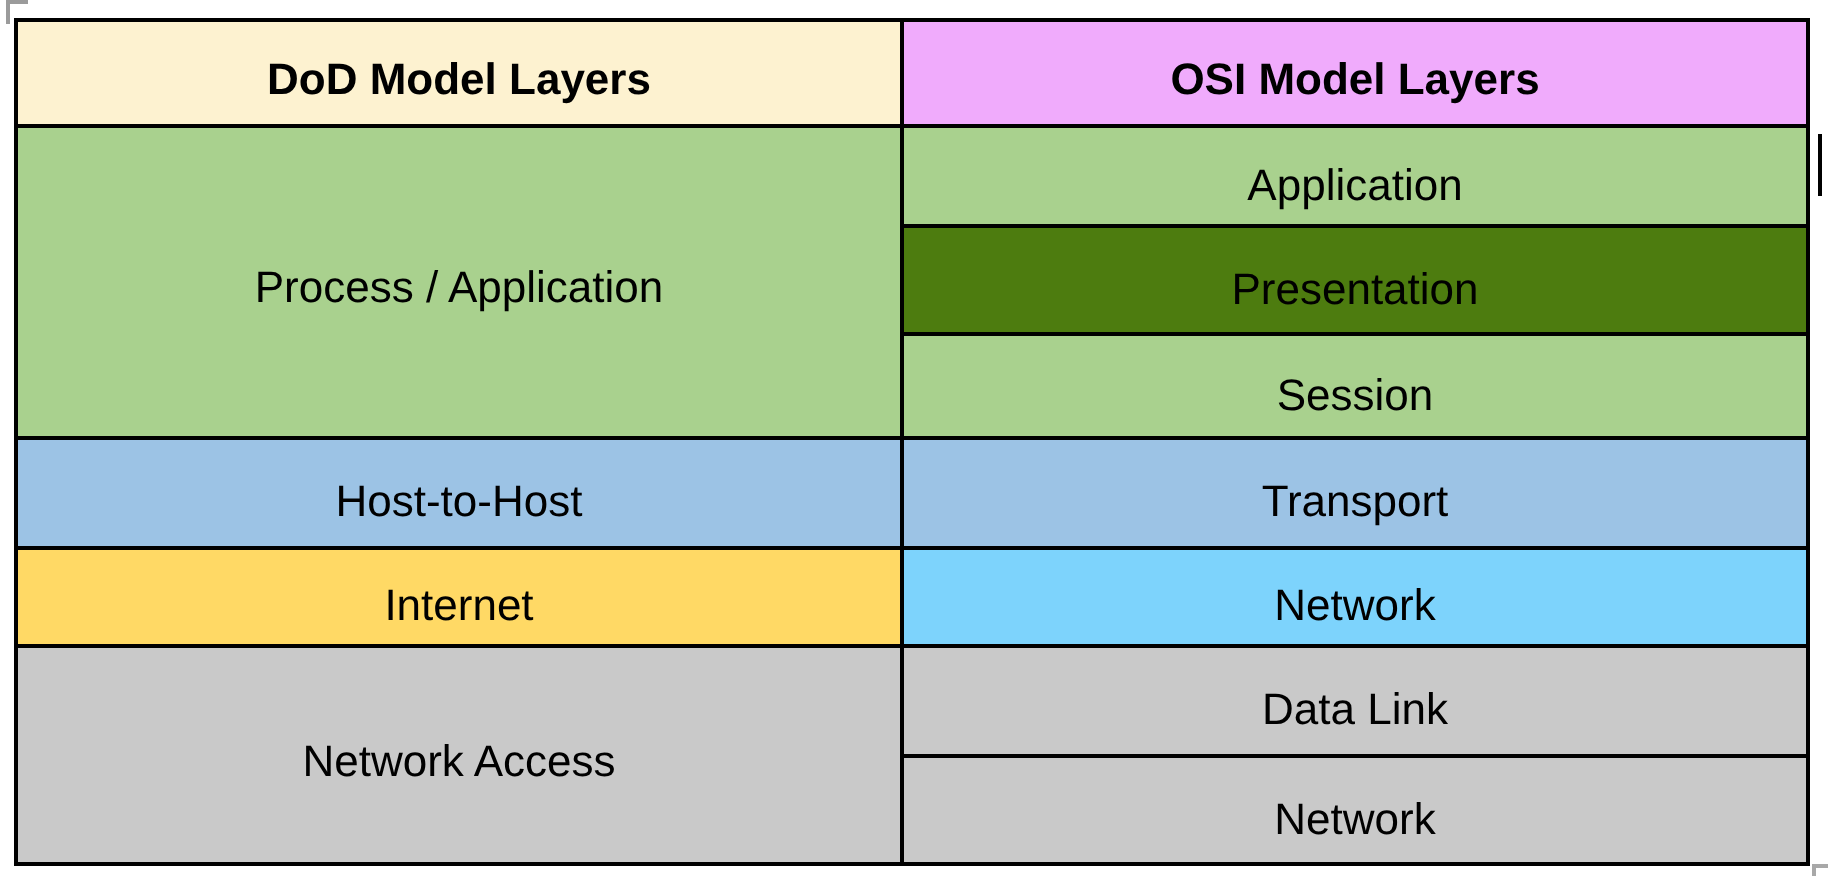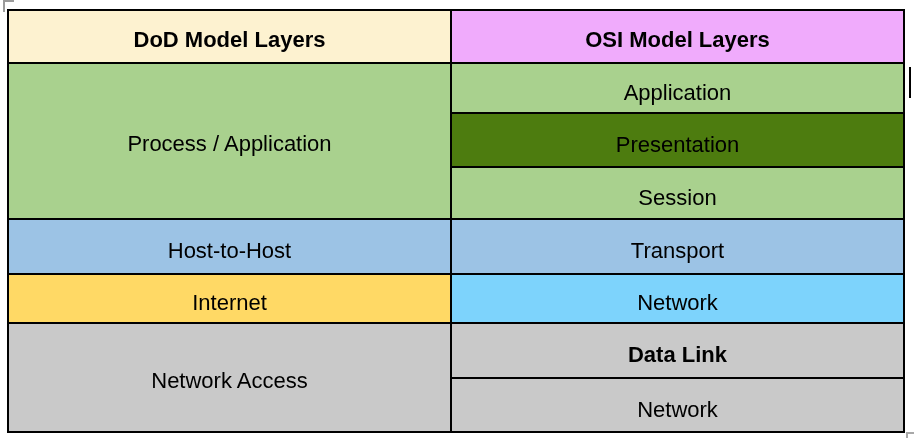--- a/index.html
+++ b/index.html
@@ -106,21 +106,21 @@
       <tr class="r4">
         <td class="cell" style="background-color: rgb(156, 195, 229);">Host-to-Host</td>
         <td class="cell" style="background-color: rgb(156, 195, 229);">Transport</td>
       </tr>
       <tr class="r5">
         <td class="cell" style="background-color: rgb(255, 217, 101);">Internet</td>
         <td class="cell" style="background-color: #7dd3fc;">Network</td>
       </tr>
       <tr class="r6">
         <td class="cell span-cell" rowspan="2" style="background-color: rgb(201, 201, 201);">Network Access</td>
-        <td class="cell" style="background-color: rgb(201, 201, 201); font-weight: bold;">Data Link</td>
+        <td class="cell" style="background-color: rgb(201, 201, 201);">Data Link</td>
       </tr>
       <tr class="r7">
         <td class="cell" style="background-color: rgb(201, 201, 201);">Network</td>
       </tr>
     </tbody>
   </table>
 
 </div>
 
 </body></html>

